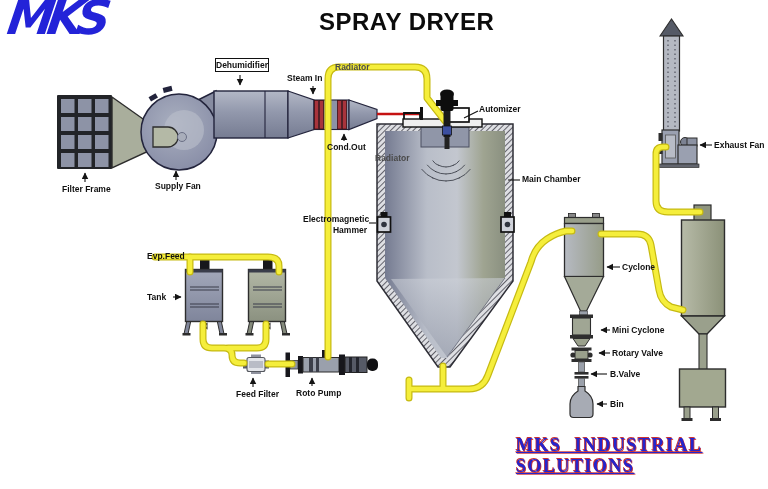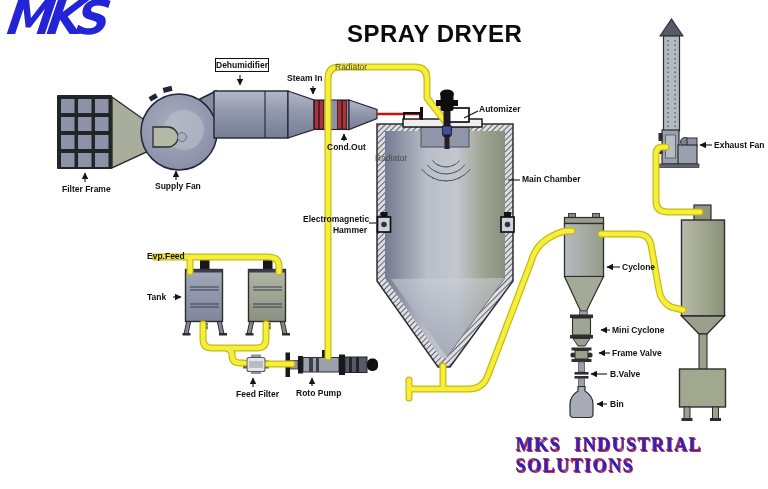--- a/index.html
+++ b/index.html
@@ -5,33 +5,33 @@
   html,body{margin:0;padding:0;background:#fff;}
   .stage{position:relative;width:768px;height:489px;background:#ffffff;overflow:hidden;
          font-family:"Liberation Sans",sans-serif;}
   svg{position:absolute;left:0;top:0;}
   
   .po{fill:none;stroke:#c6ba12;stroke-width:7;stroke-linecap:round;stroke-linejoin:round;}
   .pf{fill:none;stroke:#f5ee3b;stroke-width:4.6;stroke-linecap:round;stroke-linejoin:round;}
   .leader{stroke:#141414;stroke-width:1.1;fill:none;}
   
   .lbl{position:absolute;font:bold 8.5px/1.25 "Liberation Sans",sans-serif;color:#111;white-space:nowrap;}
-  .lbl .thin{font-weight:normal;color:#4a4a4a;padding-left:48px;}
+  .lbl .thin{font-weight:bold;color:#4a4a4a;padding-left:48px;}
   .lblbox{position:absolute;font:bold 8.5px/1.2 "Liberation Sans",sans-serif;color:#111;
           border:1.2px solid #111;background:#fff;padding:1px 0;white-space:nowrap;}
   .ralign{text-align:right;}
   
   .logo{position:absolute;left:8px;top:-6px;font:italic 900 47px/1 "DejaVu Sans",sans-serif;
         color:#2323d8;letter-spacing:-7px;transform:skewX(-8deg);}
-  .title{position:absolute;left:319px;top:21px;font:bold 24px/1.1 "Liberation Sans",sans-serif;
-         color:#0c0c0c;letter-spacing:0.5px;margin-left:28px;}
+  .title{position:absolute;left:319px;top:9px;font:bold 24px/1.1 "Liberation Sans",sans-serif;
+         color:#0c0c0c;letter-spacing:0.5px;}
   
   .company{position:absolute;left:516px;top:435px;font:bold 18px/1.15 "Liberation Serif",serif;
            color:#2525cc;letter-spacing:1.5px;word-spacing:7px;
-           text-shadow:0.7px 0.7px 0 #cc3333, -0.7px -0.7px 0 #cc3333;}
+           text-shadow:0.7px 0.7px 0 #cc3333, -0.7px -0.7px 0 #cc3333;text-decoration:underline;}
   .website{position:absolute;left:516px;top:456px;font:bold 18px/1.15 "Liberation Serif",serif;
            color:#dd1414;letter-spacing:0.8px;}
 </style>
 </head>
 <body>
 
 <div class="stage">
 
 <svg width="768" height="489" viewBox="0 0 768 489">
   <defs>
@@ -345,21 +345,21 @@
 <div class="lbl" style="left:522px;top:174px;">Main Chamber</div>
 
 <div class="lbl ralign" style="left:303px;top:214px;width:64px;">
   <div>Electromagnetic</div>
   <div>Hammer</div>
 </div>
 
 <div class="lbl" style="left:714px;top:140px;">Exhaust Fan</div>
 <div class="lbl" style="left:622px;top:262px;">Cyclone</div>
 <div class="lbl" style="left:612px;top:325px;">Mini Cyclone</div>
-<div class="lbl" style="left:612px;top:348px;">Frame Valve</div>
+<div class="lbl" style="left:612px;top:348px;">Rotary Valve</div>
 <div class="lbl" style="left:610px;top:369px;">B.Valve</div>
 <div class="lbl" style="left:610px;top:399px;">Bin</div>
 <div class="lbl" style="left:62px;top:184px;">Filter Frame</div>
 <div class="lbl" style="left:155px;top:181px;">Supply Fan</div>
 <div class="lbl" style="left:111px;top:251px;margin-left:36px;">Evp.Feed</div>
 <div class="lbl" style="left:147px;top:292px;">Tank</div>
 <div class="lbl" style="left:236px;top:389px;">Feed Filter</div>
 <div class="lbl" style="left:296px;top:388px;">Roto Pump</div>
 
 <div class="company">MKS INDUSTRIAL SOLUTIONS</div>

